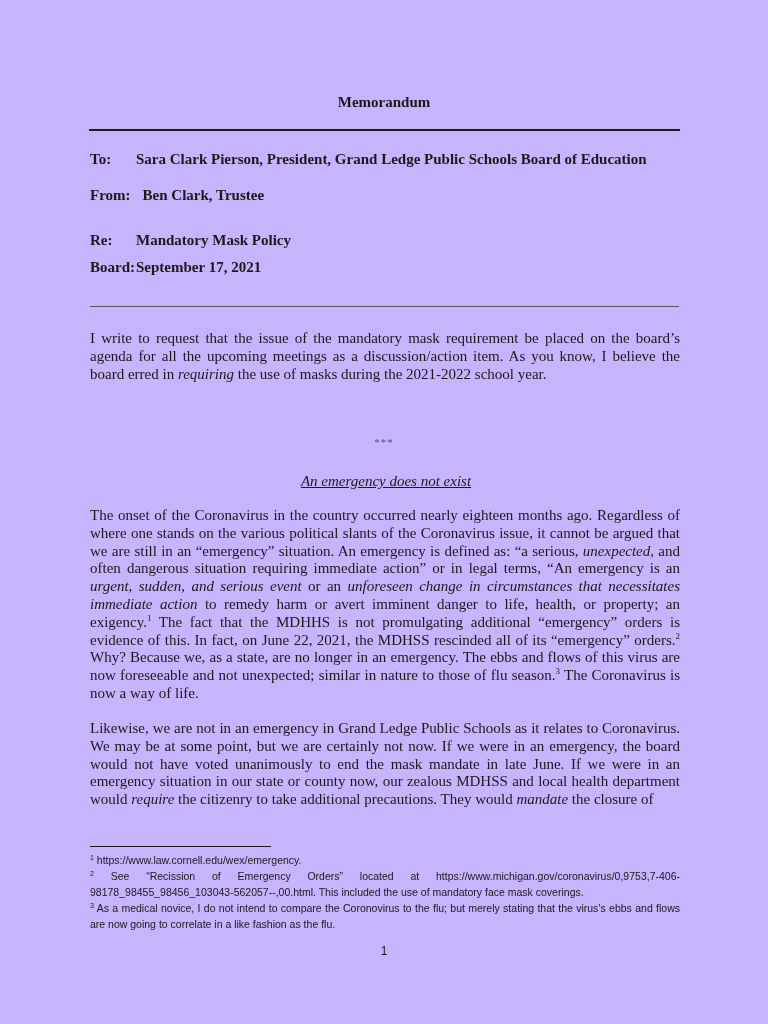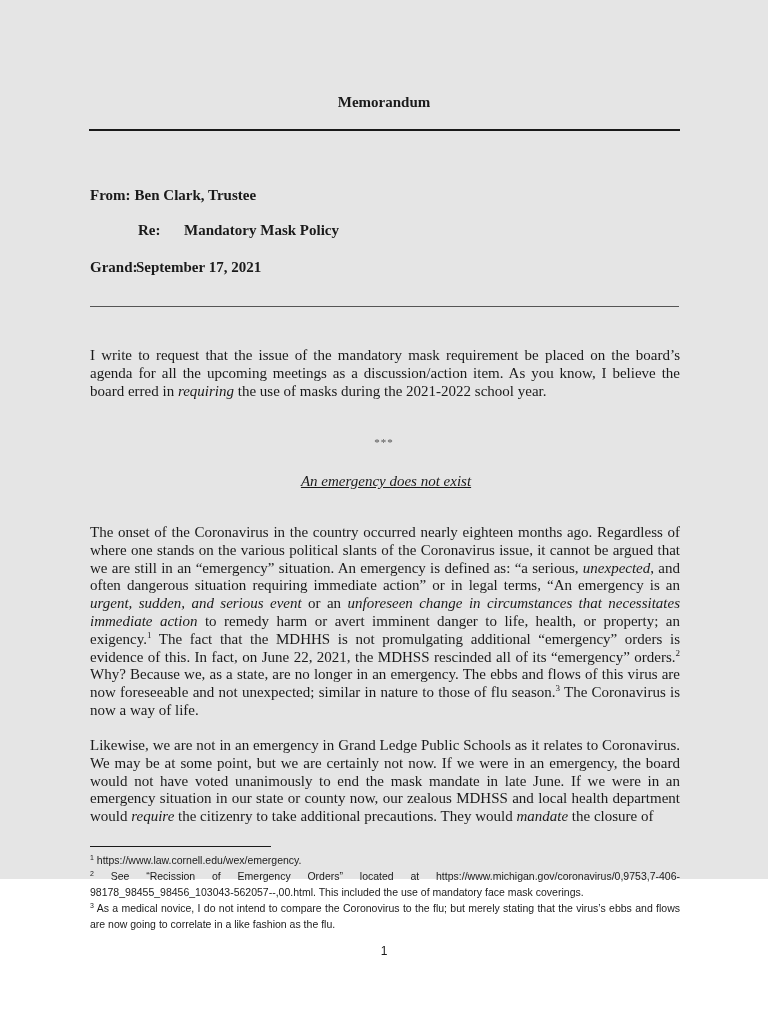--- a/index.html
+++ b/index.html
@@ -11,22 +11,22 @@
       width: 768px;
       height: 1024px;
       position: relative;
       overflow: hidden;
       font-family: "Liberation Serif", "DejaVu Serif", serif;
       color: #1a1a1a;
     }
     .page {
       position: absolute;
       left: 0; top: 0;
-      width: 768px; height: 879px;
-      background: #e5e5e5;
+      width: 768px; height: 1024px;
+      background: #c4b5fd;
     }
     .title {
       position: absolute;
       left: 0; width: 768px;
       top: 94px;
       text-align: center;
       font-weight: bold;
       font-size: 15px;
     }
     .thick-rule {
@@ -40,36 +40,35 @@
       position: absolute;
       left: 90px;
       font-weight: bold;
       font-size: 15px;
       white-space: nowrap;
     }
     .header-row .lbl {
       display: inline-block;
       width: 46px;
     }
-    .header-row .lbl.wide { width: auto; margin-right: 4px; }
+    .header-row .lbl.wide { width: auto; margin-right: 12px; }
     .thin-rule {
       position: absolute;
       left: 90px; width: 589px;
       top: 306px;
       height: 0;
       border-top: 1px solid #555;
     }
     .para {
       position: absolute;
       left: 90px;
       width: 590px;
       font-size: 15px;
       line-height: 17.8px;
       text-align: justify;
-      margin-top: 17px;
     }
     .para.left { text-align: left; }
     .stars {
       position: absolute;
       left: 0; width: 768px;
       top: 436px;
       text-align: center;
       font-size: 11px;
       color: #555;
       letter-spacing: 1px;
@@ -115,31 +114,34 @@
   </style>
 </head>
 <body>
 
 <div class="page">
 
   <div class="title">Memorandum</div>
 
   <div class="thick-rule"></div>
 
+  <div class="header-row" style="top:151px;">
+    <span class="lbl">To:</span><span>Sara Clark Pierson, President, Grand Ledge Public Schools Board of Education</span>
+  </div>
 
   <div class="header-row" style="top:187px;">
     <span class="lbl wide">From:</span><span>Ben Clark, Trustee</span>
   </div>
 
-  <div class="header-row" style="top:222px;margin-left:48px;">
+  <div class="header-row" style="top:232px;">
     <span class="lbl">Re:</span><span>Mandatory Mask Policy</span>
   </div>
 
   <div class="header-row" style="top:259px;">
-    <span class="lbl">Grand:</span><span>September 17, 2021</span>
+    <span class="lbl">Board:</span><span>September 17, 2021</span>
   </div>
 
   <div class="thin-rule"></div>
 
   <div class="para" style="top:330px;"><span>I write to request that the issue of the mandatory mask requirement be placed on the board’s agenda for all the upcoming meetings as a discussion/action item.  As you know, I believe the board erred in </span><span class="it">requiring</span><span> the use of masks during the 2021-2022 school year.</span></div>
 
 
   <div class="stars">***</div>
 
   <div class="subhead">An emergency does not exist</div>

